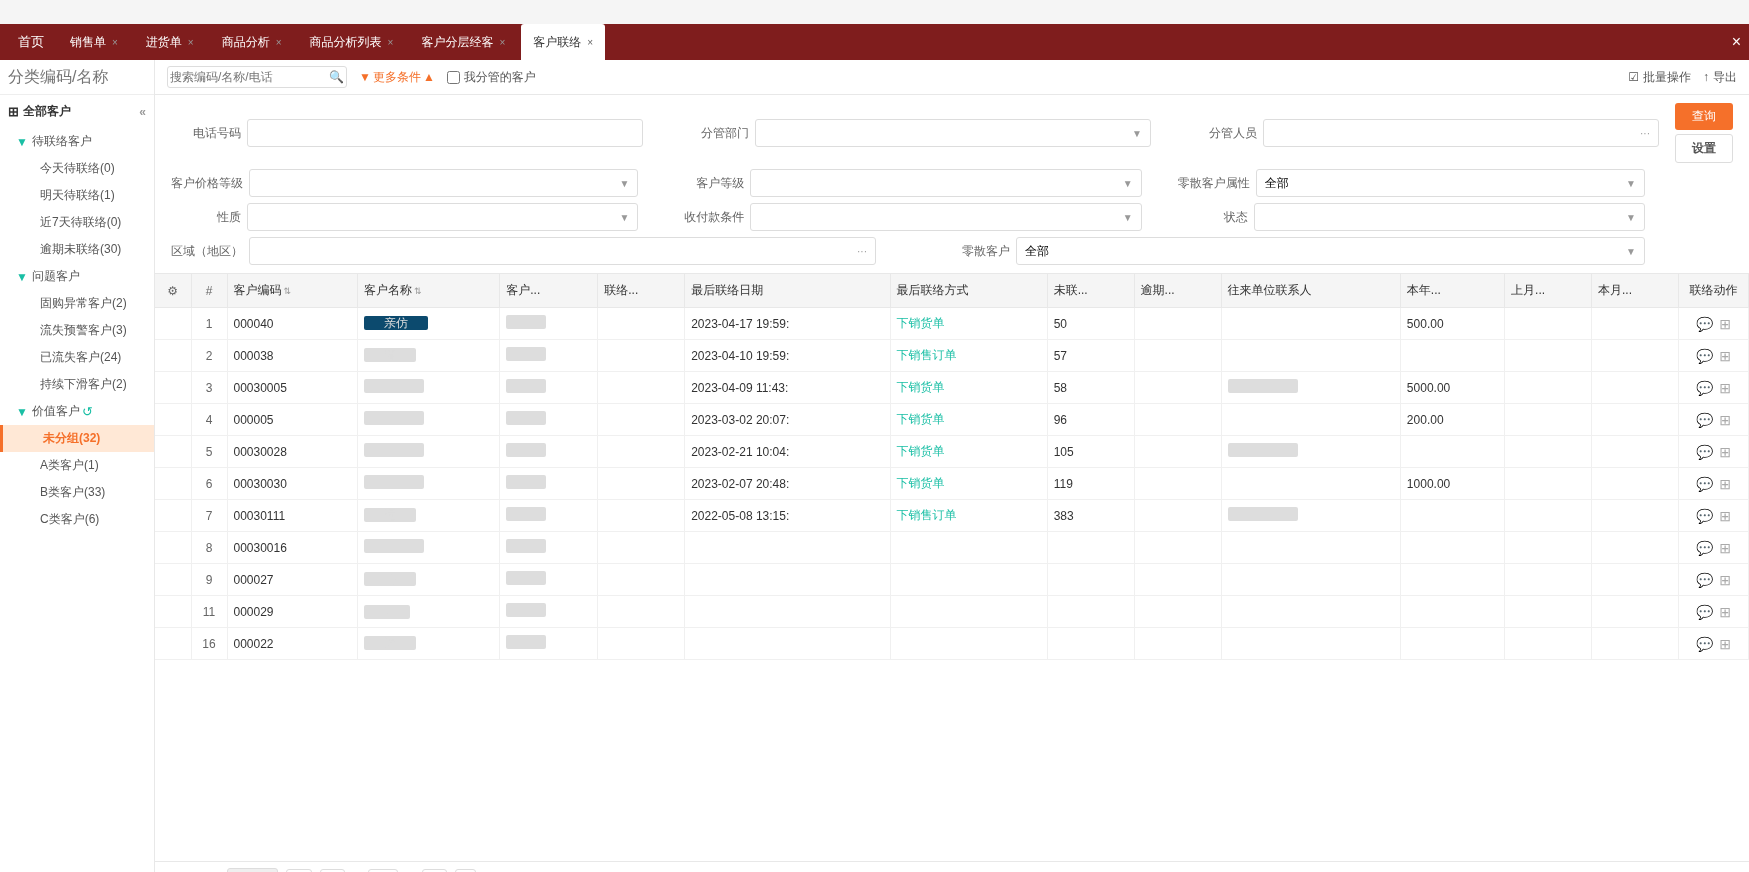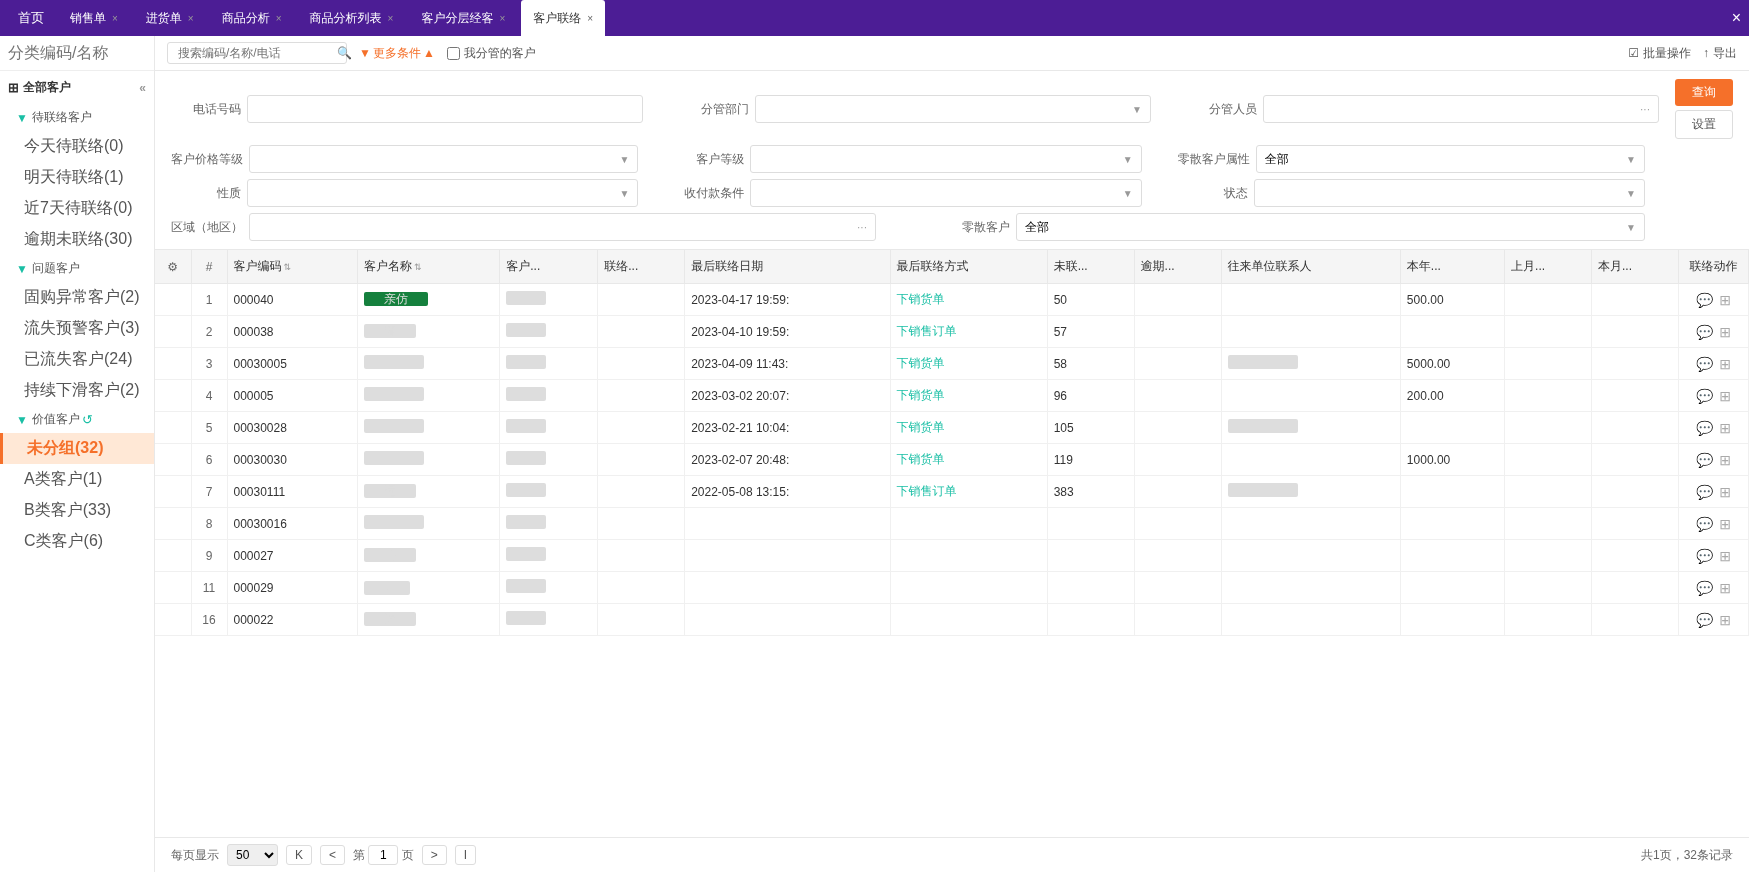--- a/index.html
+++ b/index.html
@@ -2,24 +2,25 @@
 <html><head>
   <meta charset="utf-8">
   <style>
     * { box-sizing: border-box; margin: 0; padding: 0; font-family: 'Microsoft YaHei', Arial, sans-serif; font-size: 12px; }
     body { background: #f5f5f5; overflow: hidden; }
 
     
     .top-nav {
       display: flex;
       align-items: center;
-      background: #4c1d95;
+      background: #7f1d1d;
       height: 36px;
       padding: 0 8px;
       gap: 4px;
+      margin-top: 24px;
     }
     .nav-tab {
       display: flex;
       align-items: center;
       padding: 4px 12px;
       color: #fff;
       cursor: pointer;
       border-radius: 3px 3px 0 0;
       font-size: 13px;
       gap: 4px;
@@ -78,23 +79,23 @@
     .sidebar-group-label {
       display: flex;
       align-items: center;
       padding: 5px 8px 5px 16px;
       color: #555;
       font-size: 12px;
       cursor: pointer;
     }
     .sidebar-group-label .arrow { margin-right: 4px; color: #1abfa5; }
     .sidebar-item {
-      padding: 5px 8px 5px 24px;
+      padding: 5px 8px 5px 40px;
       color: #555;
-      font-size: 16px;
+      font-size: 12px;
       cursor: pointer;
     }
     .sidebar-item.active { background: #ffe8d6; color: #f5702a; font-weight: bold; border-left: 3px solid #f5702a; }
 
     
     .content-area {
       flex: 1;
       display: flex;
       flex-direction: column;
       overflow: hidden;
@@ -107,21 +108,21 @@
       padding: 6px 12px;
       display: flex;
       align-items: center;
       gap: 12px;
     }
     .filter-search-box {
       display: flex;
       align-items: center;
       border: 1px solid #ddd;
       border-radius: 3px;
-      padding: 3px 10px;
+      padding: 3px 2px;
       gap: 4px;
       width: 180px;
     }
     .filter-search-box input {
       border: none;
       outline: none;
       font-size: 12px;
       flex: 1;
       color: #999;
     }
@@ -210,20 +211,21 @@
       font-size: 12px;
     }
     .btn-reset {
       background: #fff;
       color: #555;
       border: 1px solid #ddd;
       border-radius: 3px;
       padding: 5px 16px;
       cursor: pointer;
       font-size: 12px;
+      font-weight: bold;
     }
 
     
     .table-area {
       flex: 1;
       overflow: auto;
       background: #fff;
     }
     table {
       width: 100%;
@@ -551,21 +553,21 @@
             <th>本月...</th>
             <th class="col-actions">联络动作</th>
           </tr>
         </thead>
         <tbody id="table-body">
         <tr>
     <td class="col-num"></td>
     <td class="col-num">1</td>
     <td>000040</td>
     <td>
-      <span style="background:#15803d;color:#ddd;border-radius:2px;padding:0 20px;">亲仿</span>
+      <span style="background:#0c4a6e;color:#ddd;border-radius:2px;padding:0 20px;">亲仿</span>
     </td>
     <td><span style="display:inline-block;background:#ddd;width:40px;height:14px;border-radius:2px;"></span></td>
     <td></td>
     <td>2023-04-17 19:59:</td>
     <td>
       <a class="link-text">下销货单</a>
     </td>
     <td>50</td>
     <td></td>
     <td>

